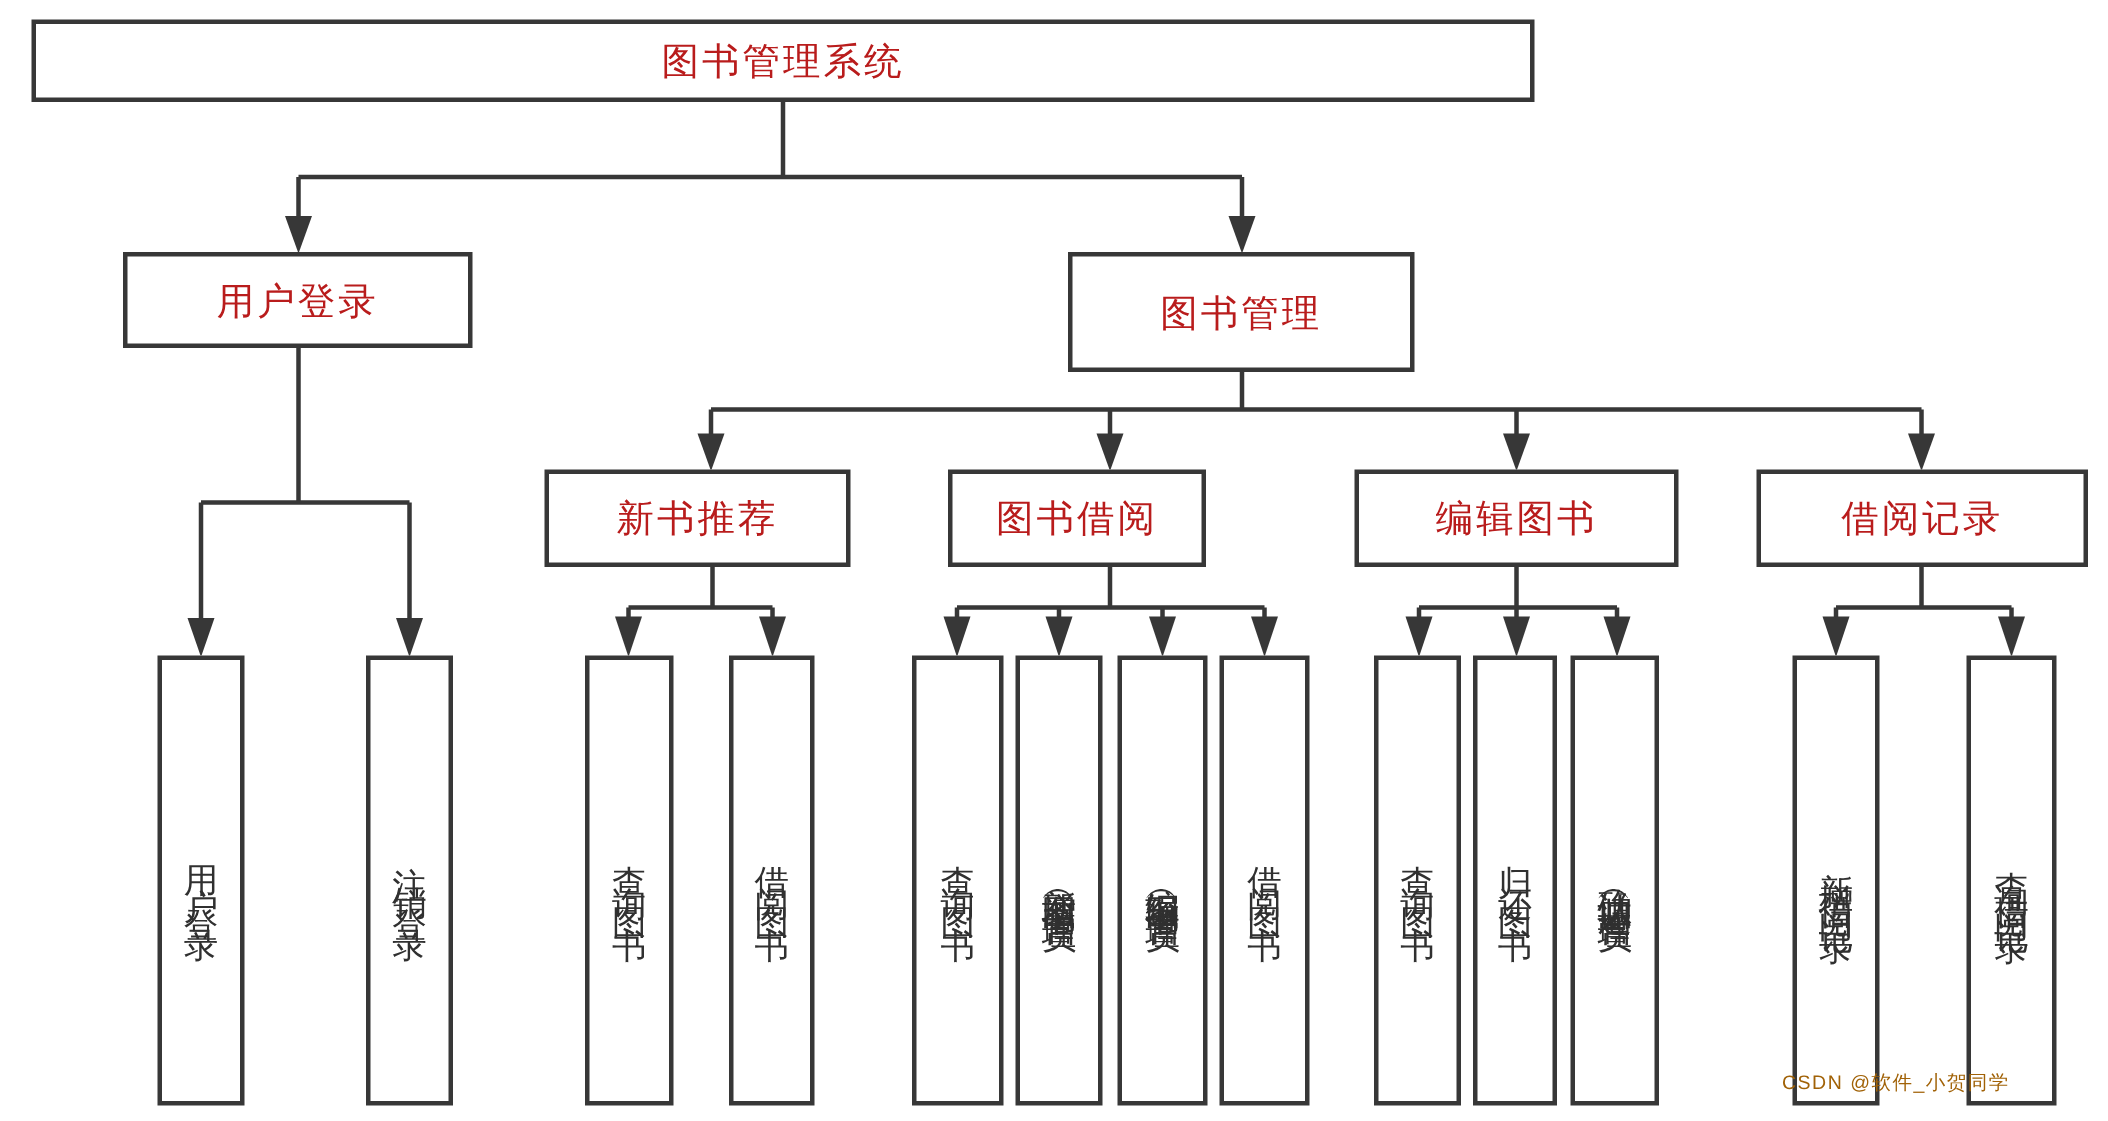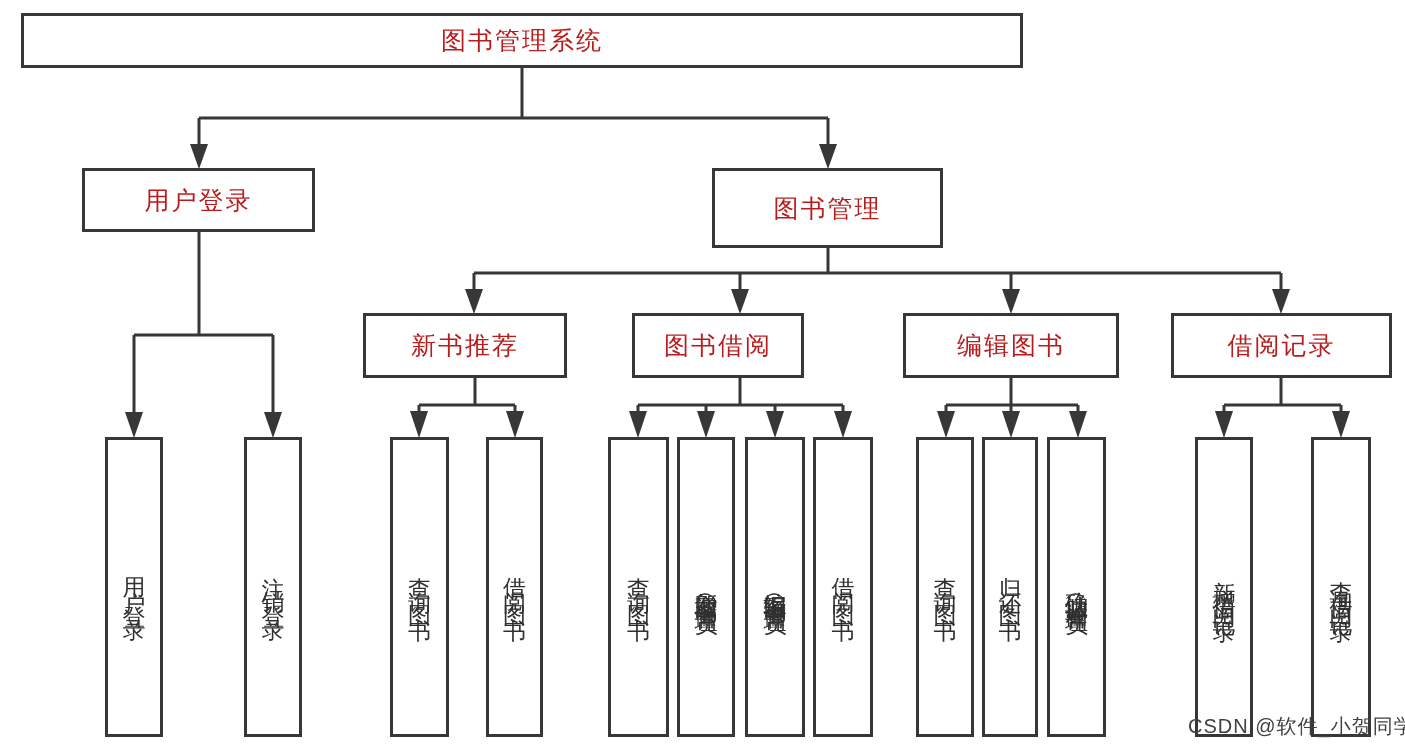--- a/index.html
+++ b/index.html
@@ -31,21 +31,21 @@
     display:flex;align-items:center;justify-content:center;
     font-size:23px;color:#303030;
     line-height:1;
   }
   .ls-a{letter-spacing:14px;}
   .ls-b{letter-spacing:8px;}
   .ls-c{letter-spacing:3px;}
   .watermark{
     position:absolute;z-index:3;
     left:1188px;top:713px;width:210px;
-    font-size:20px;color:#404040;
+    font-size:13px;color:#a16207;
     letter-spacing:1px;
     white-space:nowrap;
   }
 </style>
 </head>
 <body>
 
 <div class="canvas">
 
   <svg class="connectors" width="1405" height="747" viewBox="0 0 1405 747">

